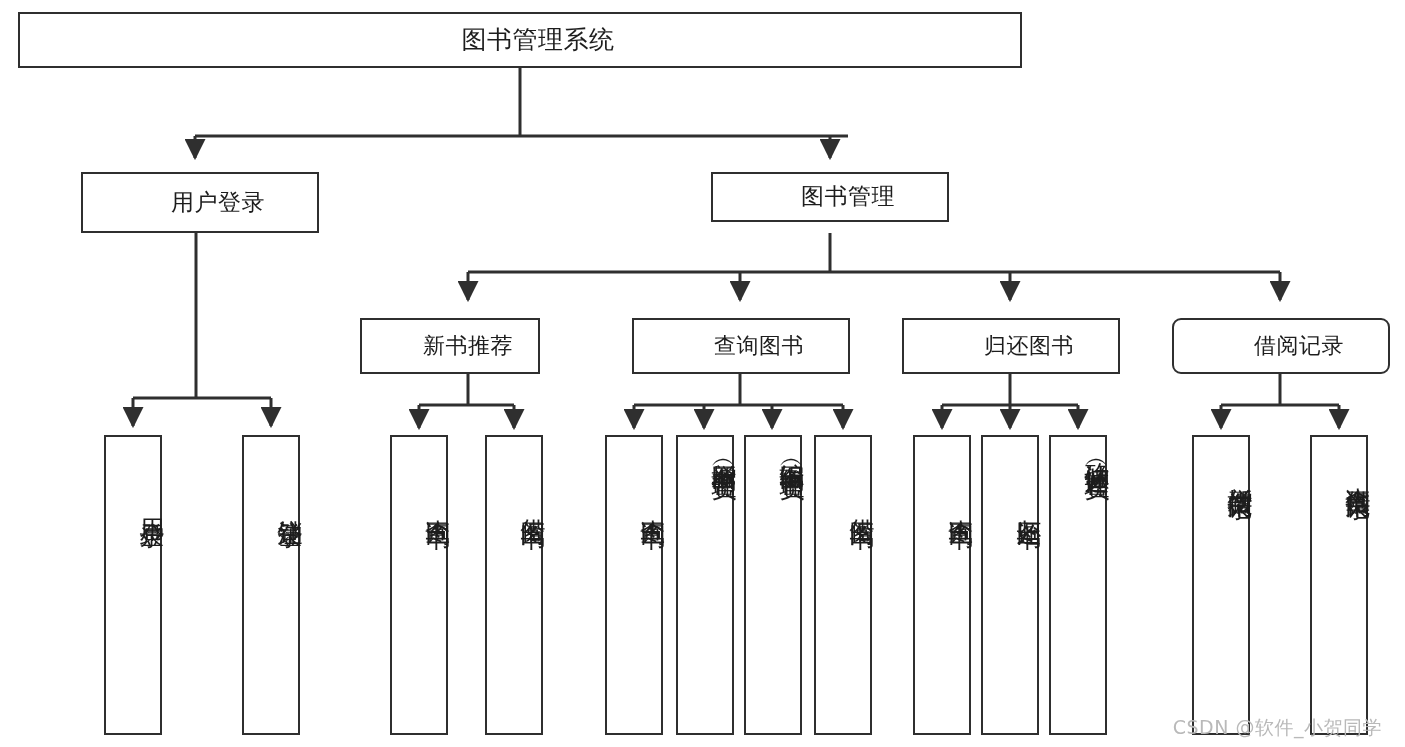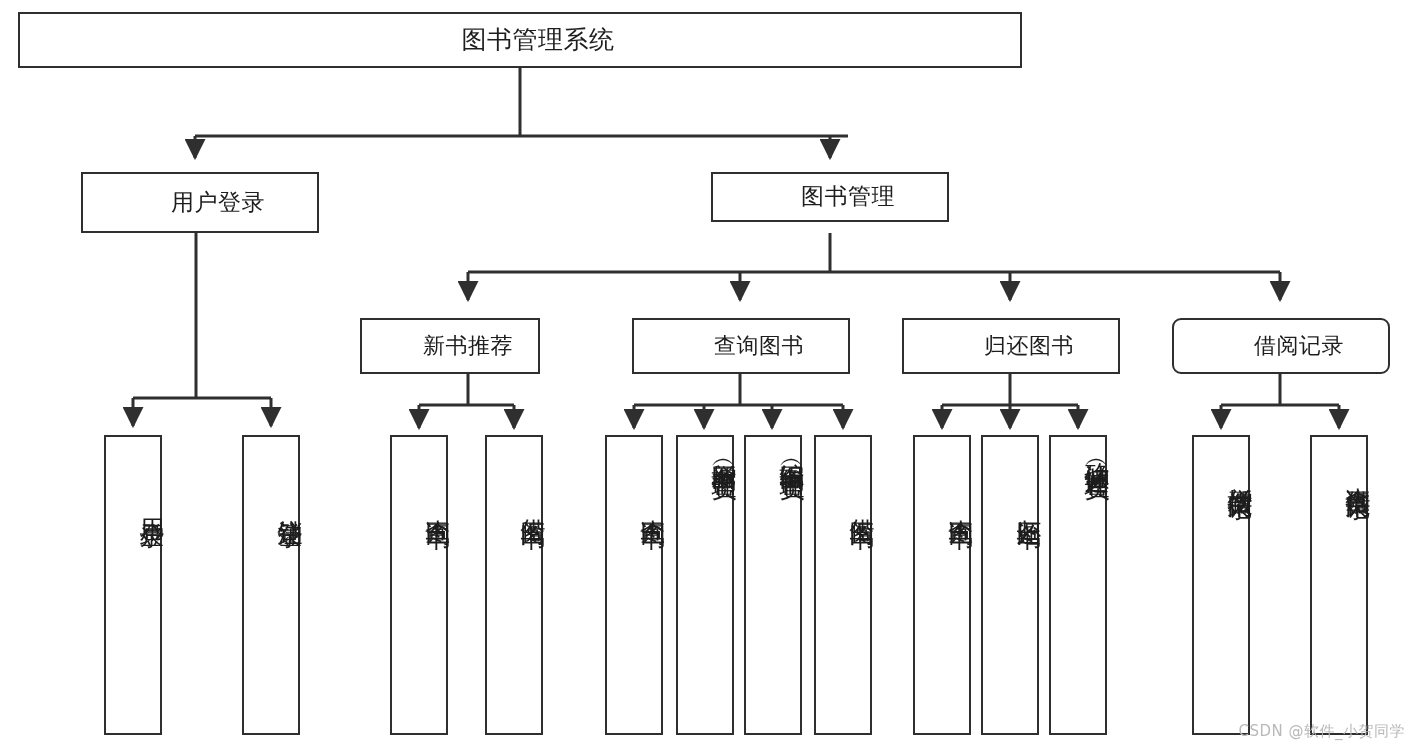--- a/index.html
+++ b/index.html
@@ -61,23 +61,23 @@
     max-height: 276px;
   }
   .node.leaf.short .label {
     margin-top: 56px;
   }
   .node.leaf.mid .label {
     margin-top: 24px;
   }
   .watermark {
     position: absolute;
-    right: 0;
+    right: 23px;
     bottom: 6px;
-    font-size: 15px;
+    font-size: 19px;
     color: #b9b9b9;
     letter-spacing: 0.5px;
     z-index: 3;
     white-space: nowrap;
   }
 </style>
 </head>
 <body>
 
 <div id="canvas">

